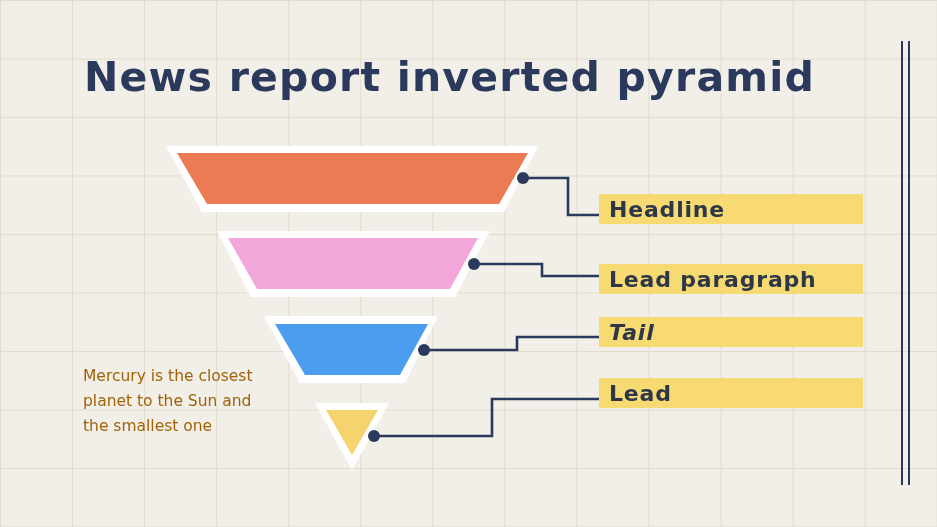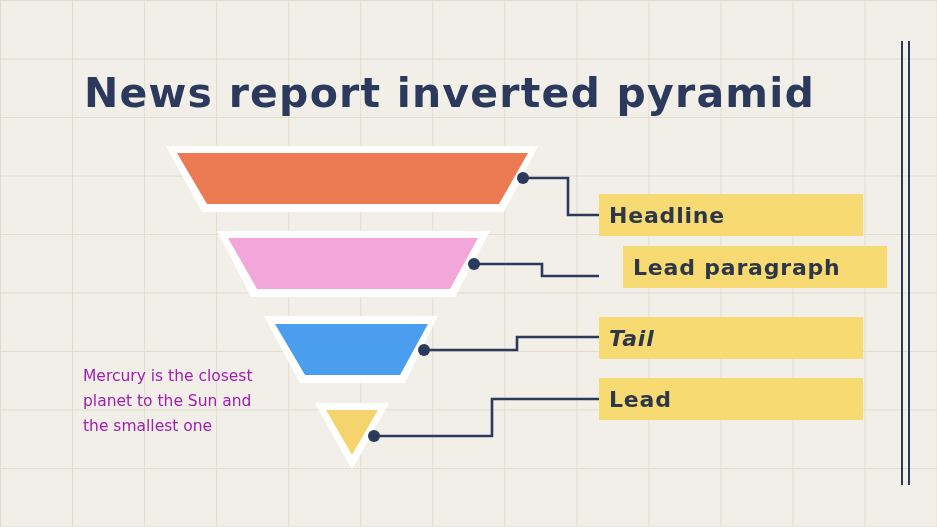--- a/index.html
+++ b/index.html
@@ -11,46 +11,46 @@
     }
     .grid {
       position: absolute; left: 0; top: 0; width: 937px; height: 527px;
       background-image:
         linear-gradient(to right, #e3dccd 1px, transparent 1px),
         linear-gradient(to bottom, #e3dccd 1px, transparent 1px);
       background-size: 72.05px 58.5px;
       background-position: 0 0;
     }
     .title {
-      position: absolute; left: 84px; top: 68px; width: 760px;
+      position: absolute; left: 84px; top: 52px; width: 760px;
       margin: 0;
       font-family: "DejaVu Sans", sans-serif;
       font-weight: bold;
       font-size: 41px;
       letter-spacing: 1.2px;
       color: #2b3a5c;
       white-space: nowrap;
       line-height: 50px;
     }
     .diagram { position: absolute; left: 0; top: 0; width: 937px; height: 527px; }
     .label-box {
-      position: absolute; left: 599px; width: 264px; height: 42px;
+      position: absolute; left: 599px; width: 264px; height: 30px;
       background: #f7db72;
       display: flex; align-items: center;
       padding-left: 10px; box-sizing: border-box;
       font-family: "DejaVu Sans", sans-serif;
       font-weight: bold; font-size: 22px; letter-spacing: 0.8px;
       color: #2e3748;
       text-align: center;
     }
     .desc {
       position: absolute; left: 83px; top: 364px; width: 170px;
       font-family: "DejaVu Sans", sans-serif;
       font-size: 15.5px; line-height: 25px;
-      color: #a21caf;
+      color: #a16207;
       margin: 0;
     }
     .vline {
       position: absolute; top: 41px; width: 2px; height: 444px; background: #2b3a5c;
     }
   </style>
 </head>
 <body>
 
 <div class="grid"></div>
@@ -89,21 +89,21 @@
     <circle cx="523" cy="178" r="6"></circle>
     <circle cx="474" cy="264" r="6"></circle>
     <circle cx="424" cy="350" r="6"></circle>
     <circle cx="374" cy="436" r="6"></circle>
   </g>
 </svg>
 
 <div class="label-box" style="top:194px;">
   <span>Headline</span>
 </div>
-<div class="label-box" style="top:246px;margin-left:24px;">
+<div class="label-box" style="top:264px;">
   <span>Lead paragraph</span>
 </div>
 <div class="label-box" style="top:317px;font-style:italic;">
   <span>Tail</span>
 </div>
 <div class="label-box" style="top:378px;">
   <span>Lead</span>
 </div>
 
 <p class="desc">Mercury is the closest planet to the Sun and the smallest one</p>

